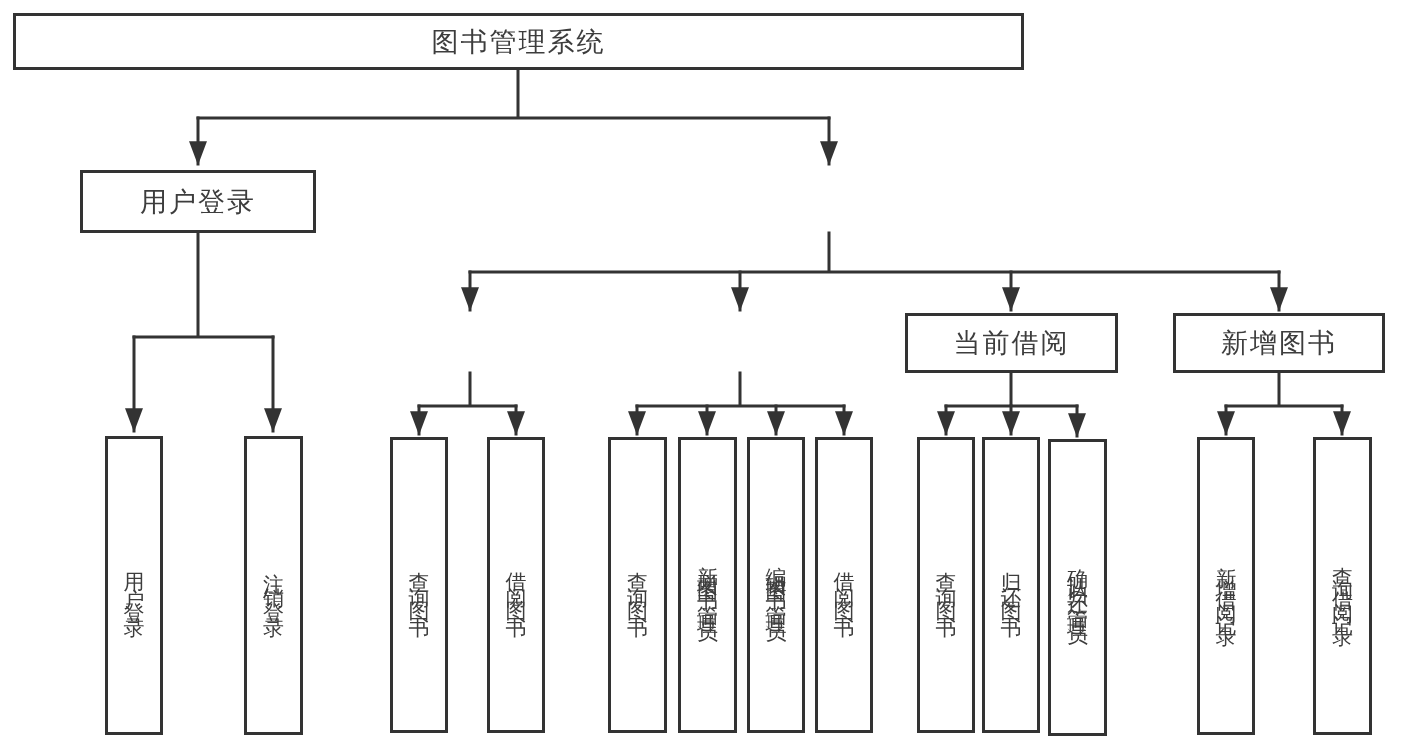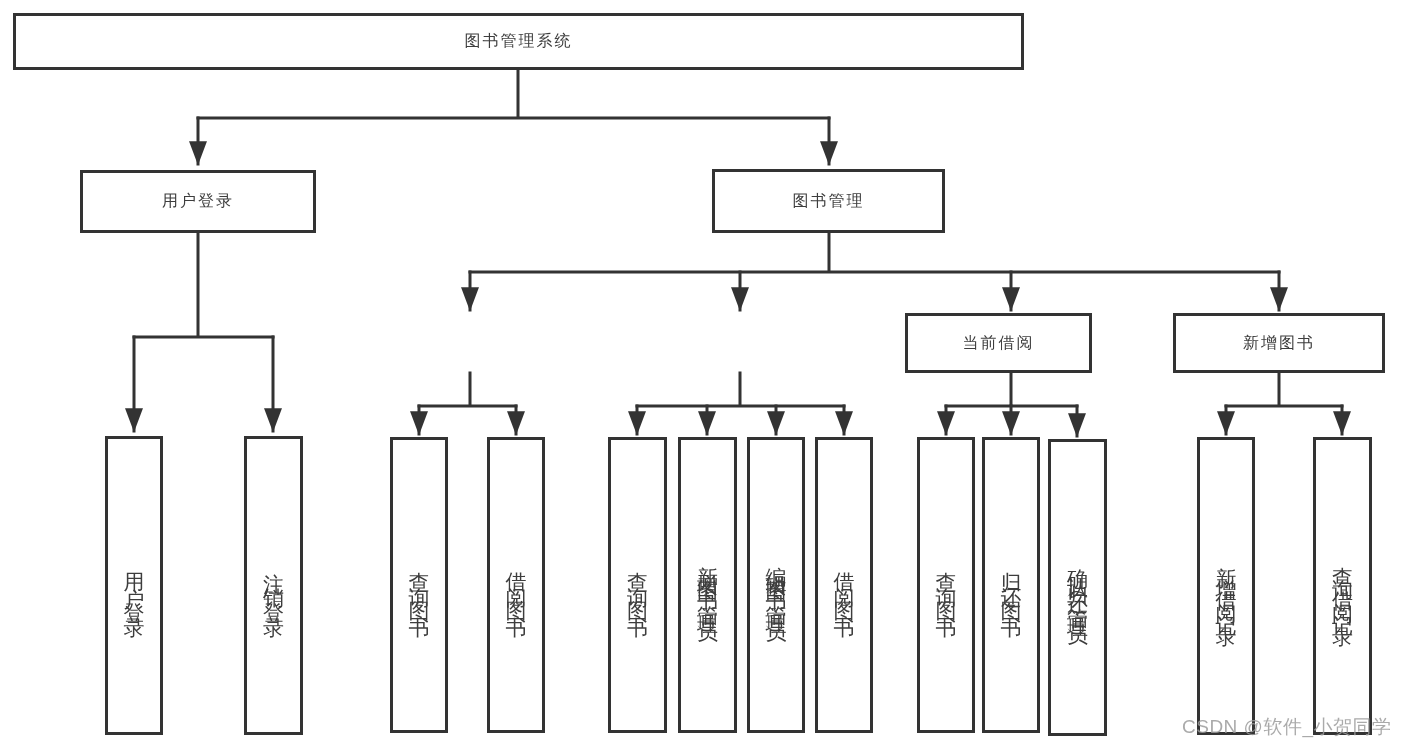--- a/index.html
+++ b/index.html
@@ -20,21 +20,21 @@
   .box {
     position: absolute;
     box-sizing: border-box;
     border: 3px solid #333333;
     background: #ffffff;
     display: flex;
     align-items: center;
     justify-content: center;
     color: #3d3d3d;
   }
-  .h { font-size: 16px; letter-spacing: 2px; }
+  .h { font-size: 27px; letter-spacing: 2px; }
   .v > span {
     writing-mode: vertical-rl;
     text-orientation: mixed;
     line-height: 1.05;
     font-size: 21px;
   }
   .ls15 { letter-spacing: 15px; }
   .ls12 { letter-spacing: 12px; }
   .ls8  { letter-spacing: 8px; }
   .watermark {
@@ -97,32 +97,29 @@
     </g>
   </svg>
 
   <div class="box h" style="left:13px;top:13px;width:1011px;height:57px">
     <span>图书管理系统</span>
   </div>
 
   <div class="box h" style="left:80px;top:170px;width:236px;height:63px">
     <span>用户登录</span>
   </div>
-  <div class="box h" style="left:712px;top:169px;width:233px;height:64px">
-    <span>图书管理</span>
-  </div>
 
   <div class="box v ls15" style="left:105px;top:436px;width:58px;height:299px">
     <span>用户登录</span>
   </div>
   <div class="box v ls15" style="left:244px;top:436px;width:59px;height:299px">
     <span>注销登录</span>
   </div>
 
-  <div class="box h" style="left:905px;top:313px;width:187px;height:60px">
+  <div class="box h" style="left:905px;top:313px;width:213px;height:60px">
     <span>当前借阅</span>
   </div>
   <div class="box h" style="left:1173px;top:313px;width:212px;height:60px">
     <span>新增图书</span>
   </div>
 
   <div class="box v ls15" style="left:390px;top:437px;width:58px;height:296px">
     <span>查询图书</span>
   </div>
   <div class="box v ls15" style="left:487px;top:437px;width:58px;height:296px">
@@ -152,15 +149,14 @@
     <span>确认归还（管理员）</span>
   </div>
 
   <div class="box v ls12" style="left:1197px;top:437px;width:58px;height:298px">
     <span>新增借阅记录</span>
   </div>
   <div class="box v ls12" style="left:1313px;top:437px;width:59px;height:298px">
     <span>查询借阅记录</span>
   </div>
 
-  <div class="watermark">CSDN @软件_小贺同学</div>
 
 </div>
 
 </body></html>

